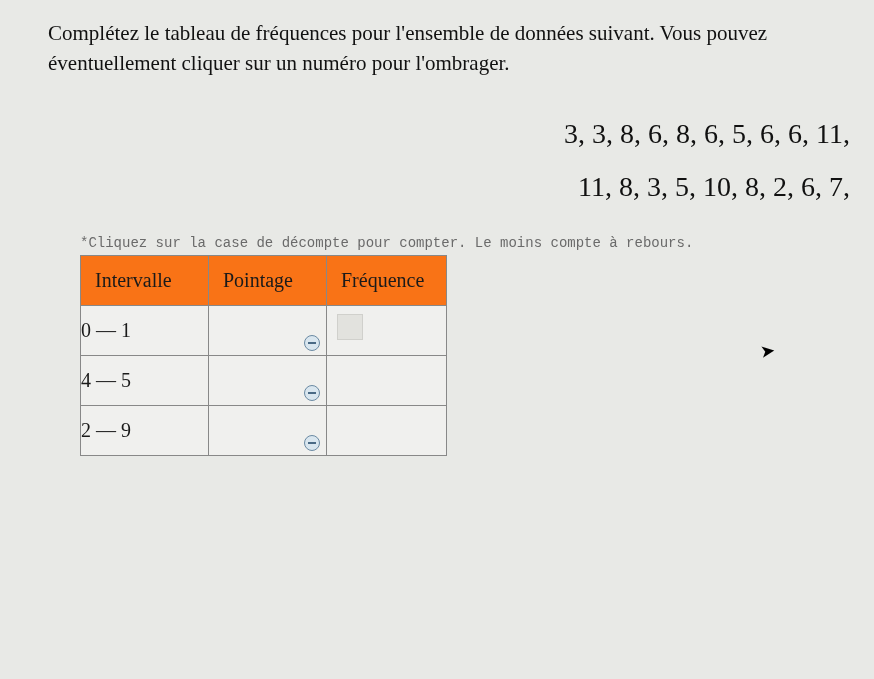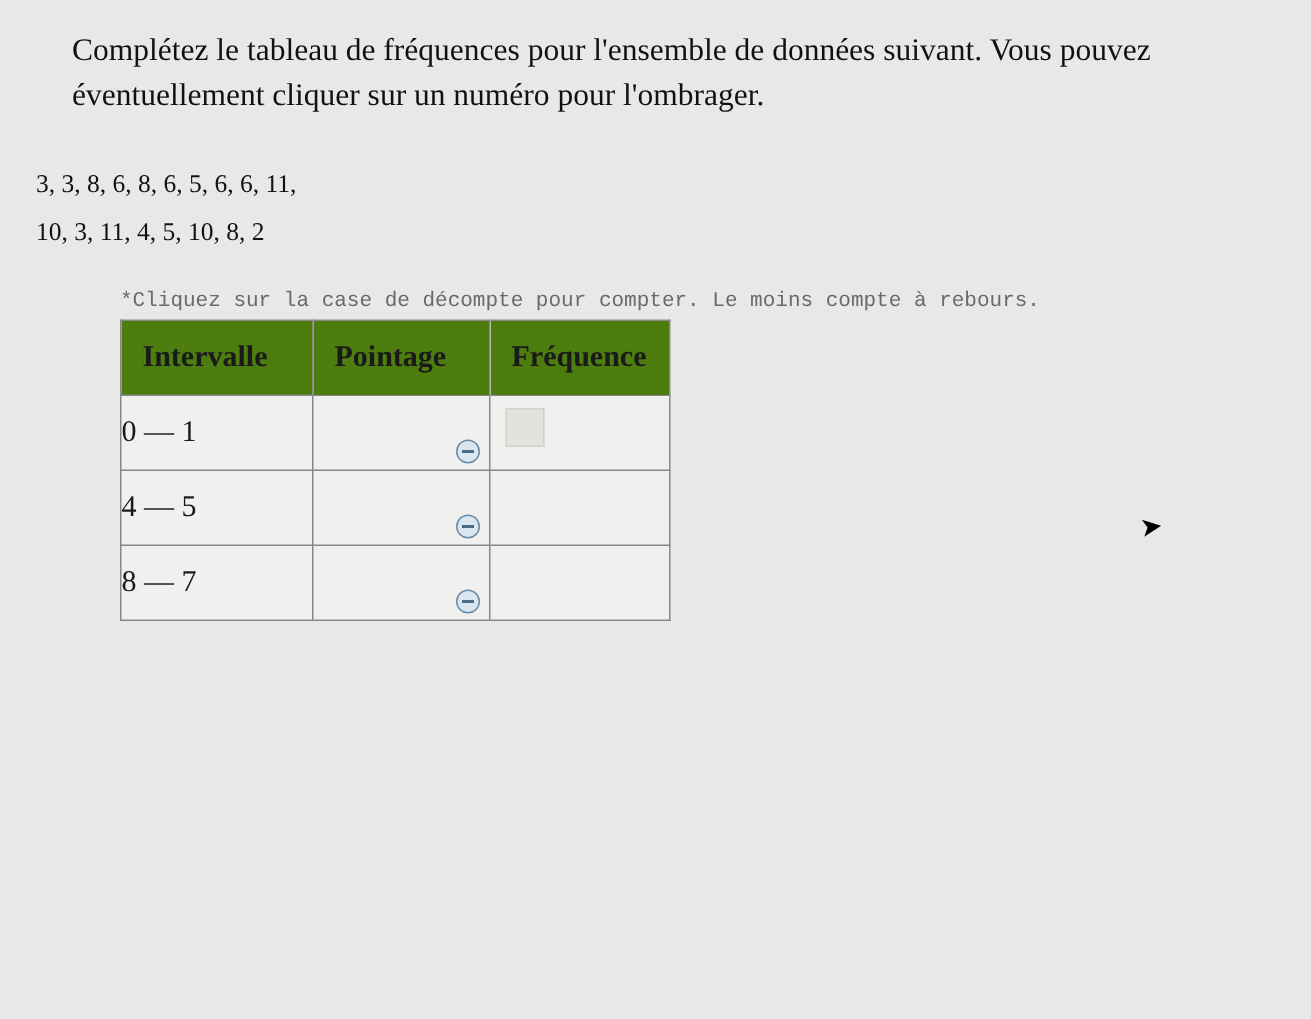--- a/index.html
+++ b/index.html
@@ -13,22 +13,22 @@
     overflow: hidden;
   }
   .instruction {
     font-size: 21px;
     line-height: 1.45;
     margin-bottom: 28px;
     color: #111;
     margin-left: 24px;
   }
   .dataset {
-    text-align: left;
-    font-size: 17px;
+    text-align: right;
+    font-size: 28px;
     line-height: 1.9;
     margin-bottom: 22px;
     color: #111;
   }
   .dataset-line { display: block; }
   .hint {
     font-size: 14px;
     color: #6a6a6a;
     margin: 0 0 4px 56px;
     font-family: Liberation Mono, monospace;
@@ -39,22 +39,22 @@
     background: #f0f0ee;
   }
   .freq-table th, .freq-table td {
     border: 1px solid #888;
     font-size: 20px;
     text-align: left;
     vertical-align: middle;
     height: 50px;
   }
   .freq-table th {
-    background: #4d7c0f;
-    font-weight: bold;
+    background: #f97316;
+    font-weight: normal;
     padding: 10px 14px;
   }
   .col-interval { width: 128px; }
   .col-tally { width: 118px; position: relative; }
   .col-freq { width: 120px; position: relative; }
   .minus-btn {
     position: absolute;
     right: 6px;
     bottom: 4px;
     width: 16px;
@@ -91,21 +91,21 @@
     transform: rotate(-8deg);
   }
 </style>
 </head>
 <body>
 
 <p class="instruction">Complétez le tableau de fréquences pour l'ensemble de données suivant. Vous pouvez éventuellement cliquer sur un numéro pour l'ombrager.</p>
 
 <div class="dataset">
   <span class="dataset-line">3,  3,  8,  6,  8,  6,  5,  6,  6,  11,</span>
-  <span class="dataset-line">10,  3,  11,  4,  5,  10,  8,  2</span>
+  <span class="dataset-line">11,  8,  3,  5,  10,  8,  2,  6,  7,</span>
 </div>
 
 <p class="hint">*Cliquez sur la case de décompte pour compter. Le moins compte à rebours.</p>
 
 <table class="freq-table">
   <thead>
     <tr>
       <th class="col-interval">Intervalle</th>
       <th class="col-tally">Pointage</th>
       <th class="col-freq">Fréquence</th>
@@ -127,21 +127,21 @@
       <td class="col-interval">4 — 5</td>
       <td class="col-tally">
         <span></span>
         <span class="minus-btn"></span>
       </td>
       <td class="col-freq">
         <span></span>
       </td>
     </tr>
     <tr>
-      <td class="col-interval">8 — 7</td>
+      <td class="col-interval">2 — 9</td>
       <td class="col-tally">
         <span></span>
         <span class="minus-btn"></span>
       </td>
       <td class="col-freq">
         <span></span>
       </td>
     </tr>
   </tbody>
 </table>

